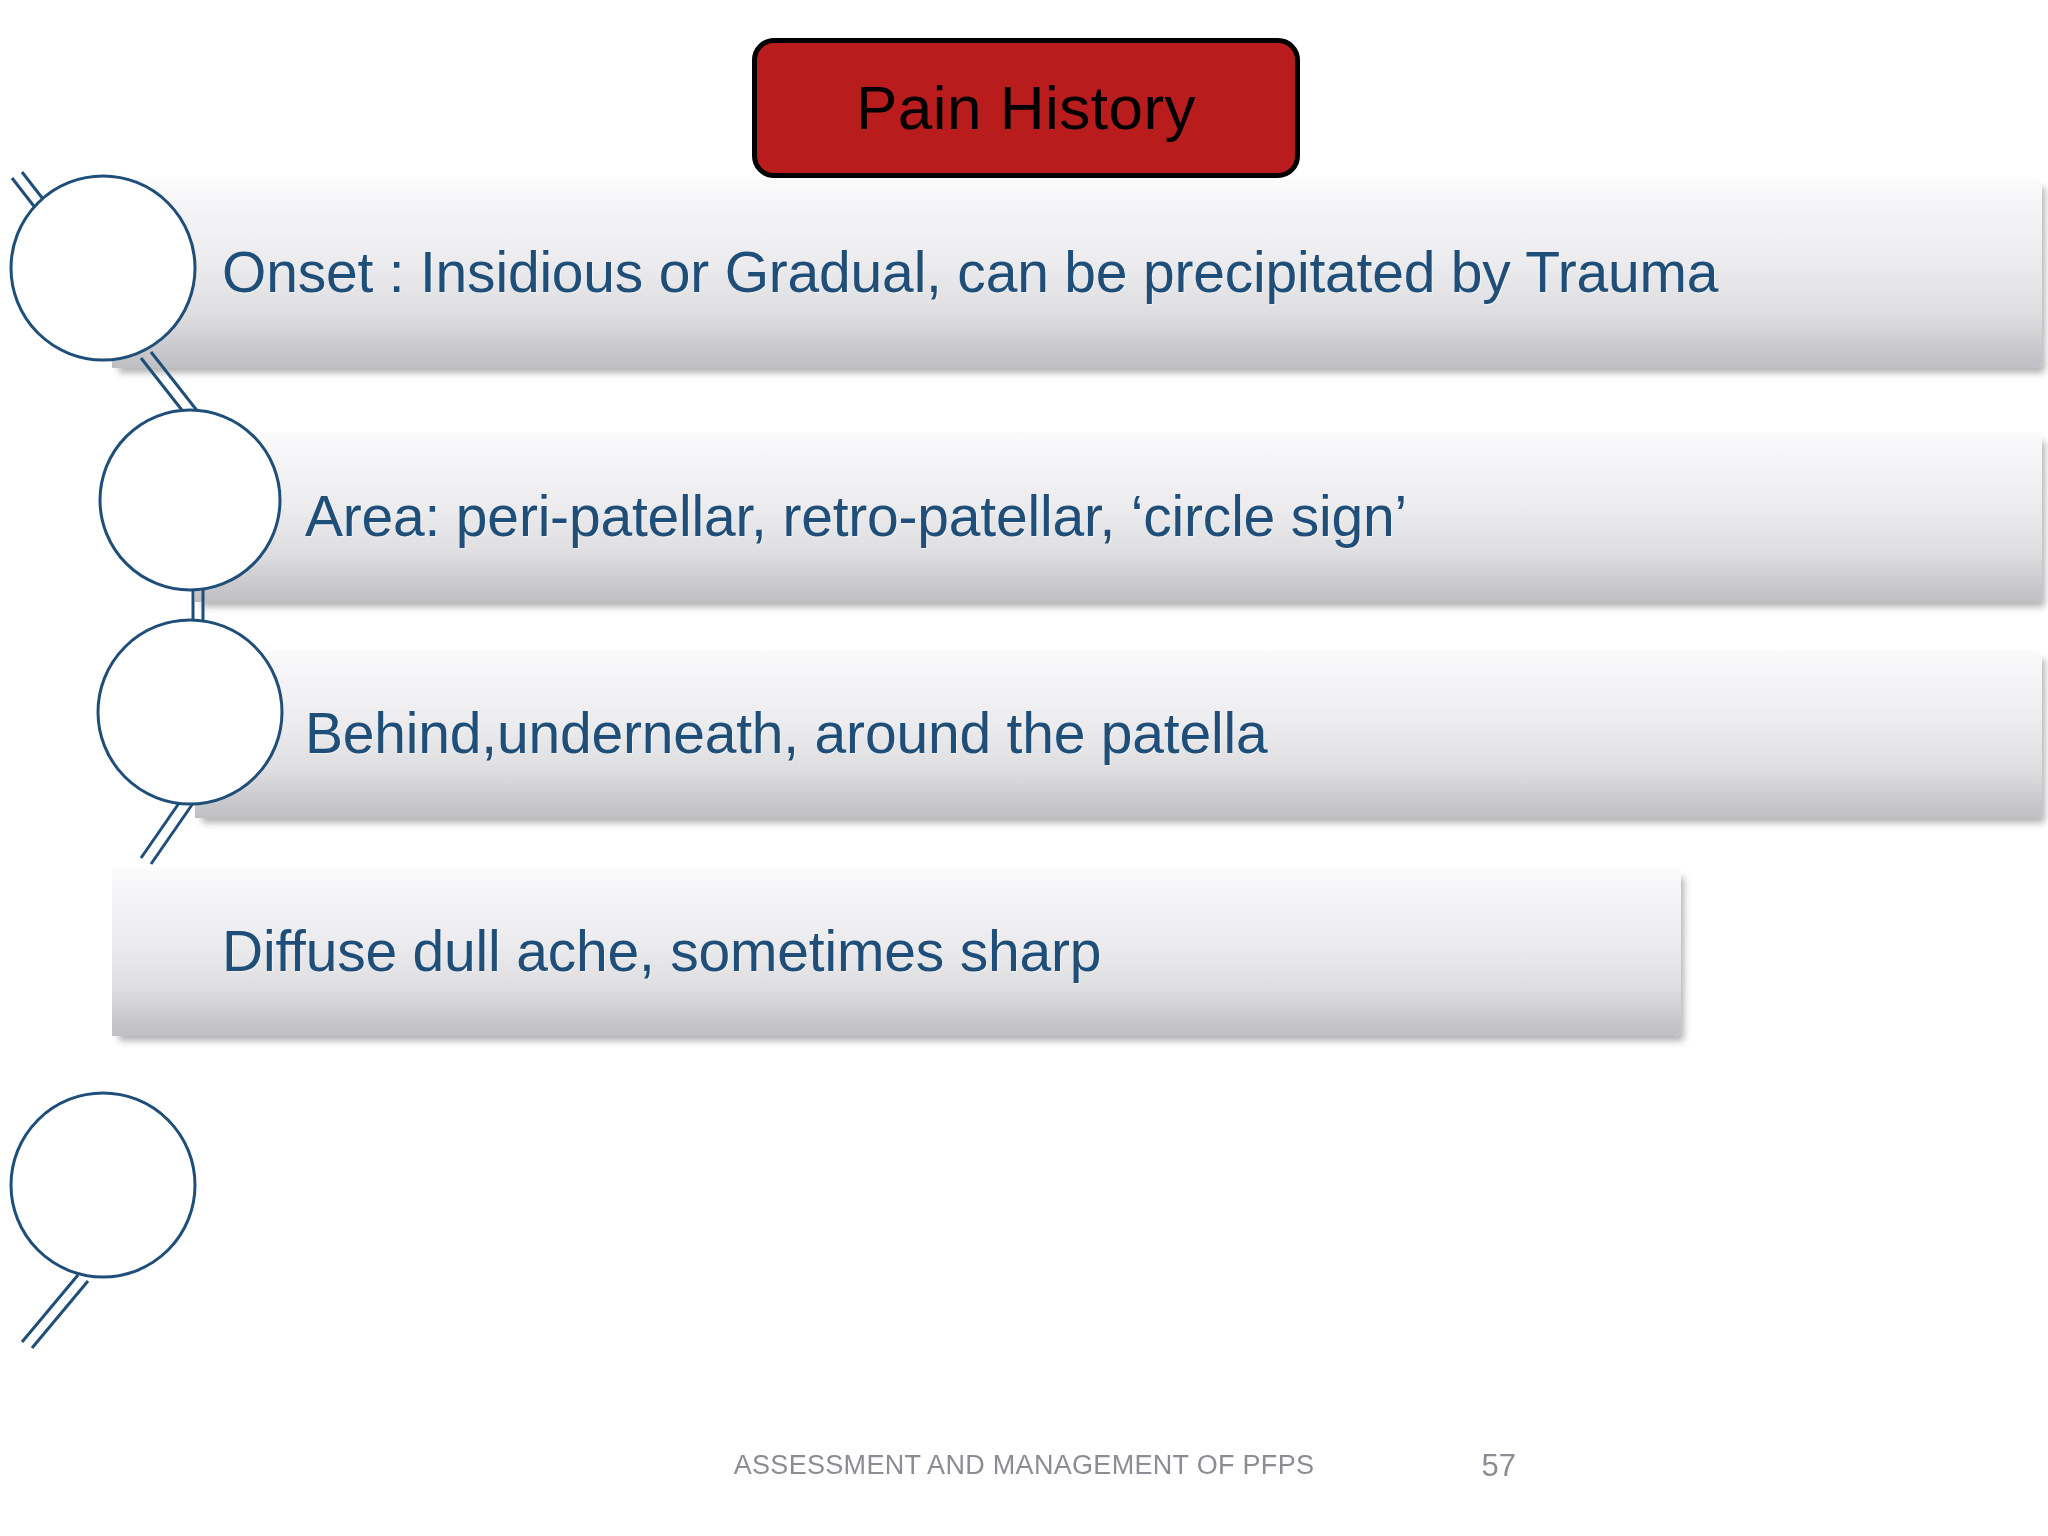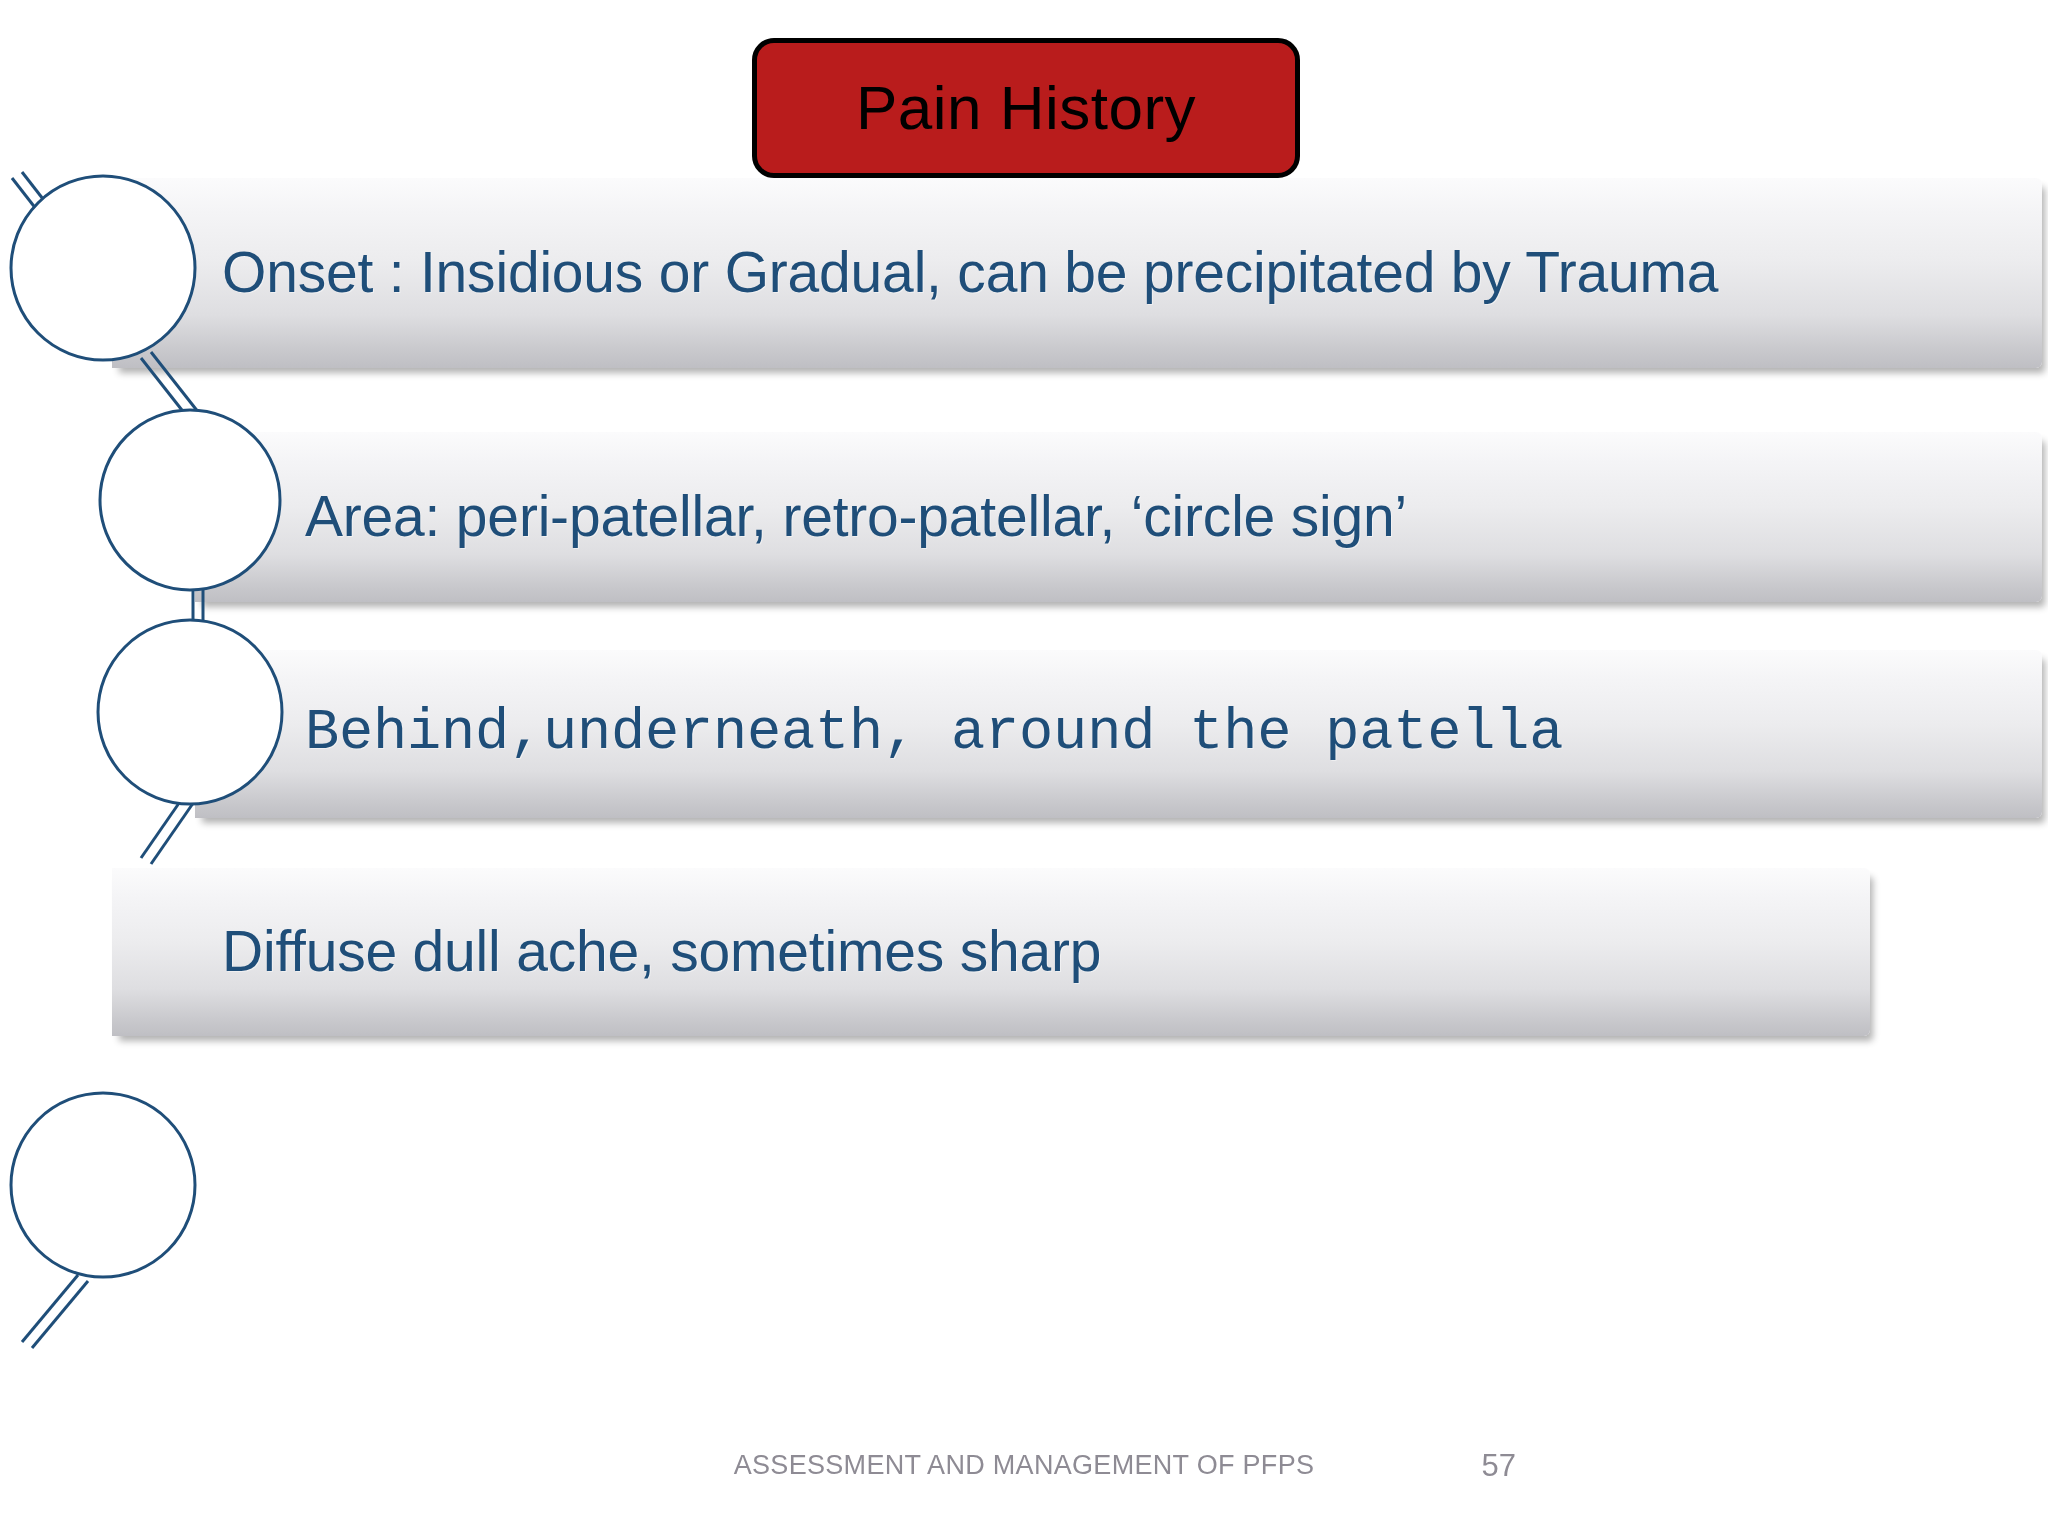--- a/index.html
+++ b/index.html
@@ -83,24 +83,24 @@
     word-break: normal;
   }
 
   
   #bar-1 { left: 112px; top: 178px; width: 1930px; height: 190px; }
   #bar-1 .bar-text { padding-left: 110px; padding-right: 34px; }
 
   #bar-2 { left: 195px; top: 432px; width: 1847px; height: 170px; }
   #bar-2 .bar-text { padding-left: 110px; padding-right: 34px; }
 
-  #bar-3 { left: 195px; top: 650px; width: 1847px; height: 168px; font-family: Liberation Mono, monospace; }
+  #bar-3 { left: 195px; top: 650px; width: 1847px; height: 168px; }
   #bar-3 .bar-text { padding-left: 110px; padding-right: 34px; }
 
-  #bar-4 { left: 112px; top: 868px; width: 1758px; height: 168px; }
+  #bar-4 { left: 112px; top: 868px; width: 1569px; height: 168px; }
   #bar-4 .bar-text { padding-left: 110px; padding-right: 34px; }
 
   
   .footer {
     position: absolute;
     left: 0;
     top: 1450px;
     width: 1632px;
     height: 40px;
   }

